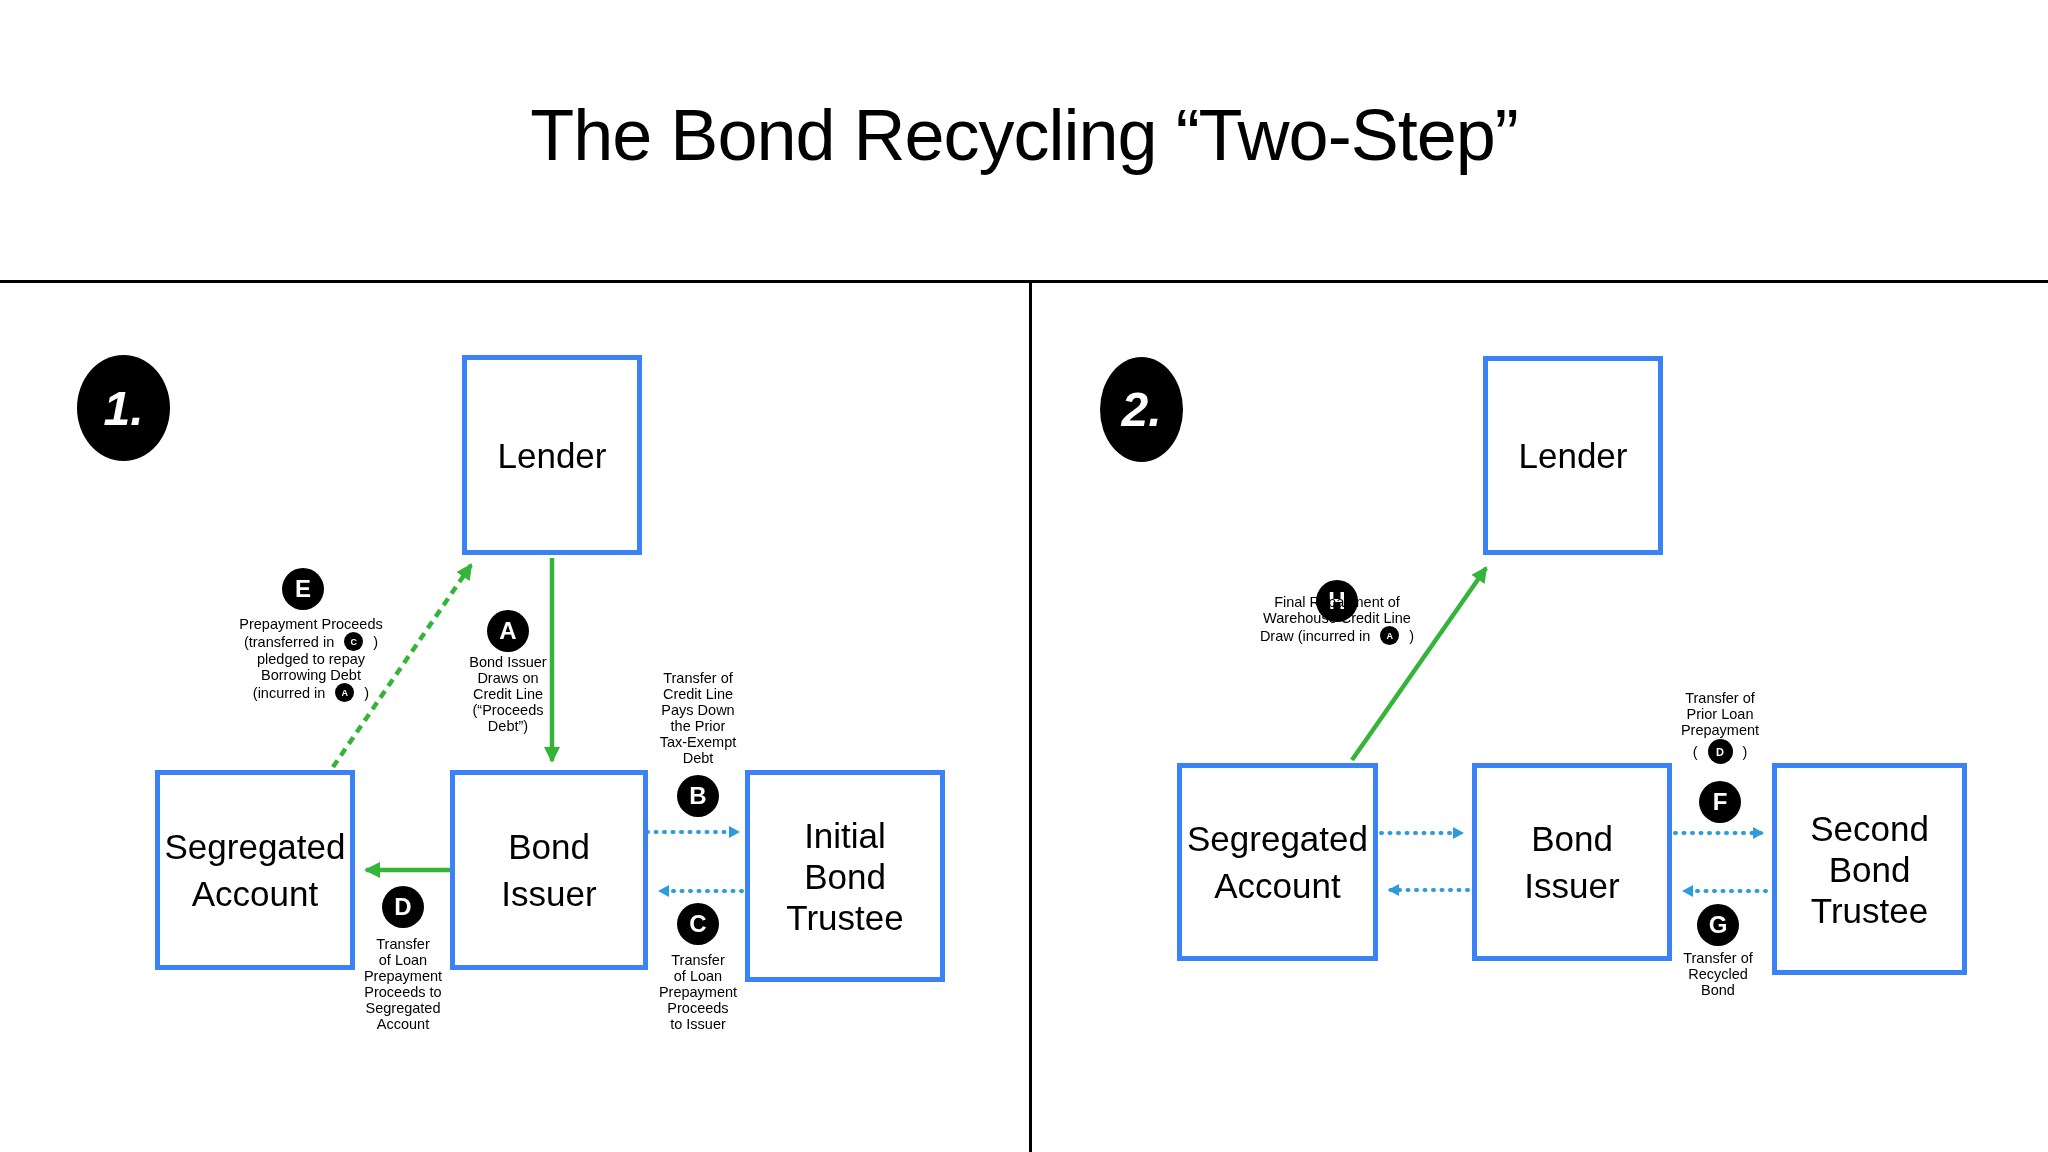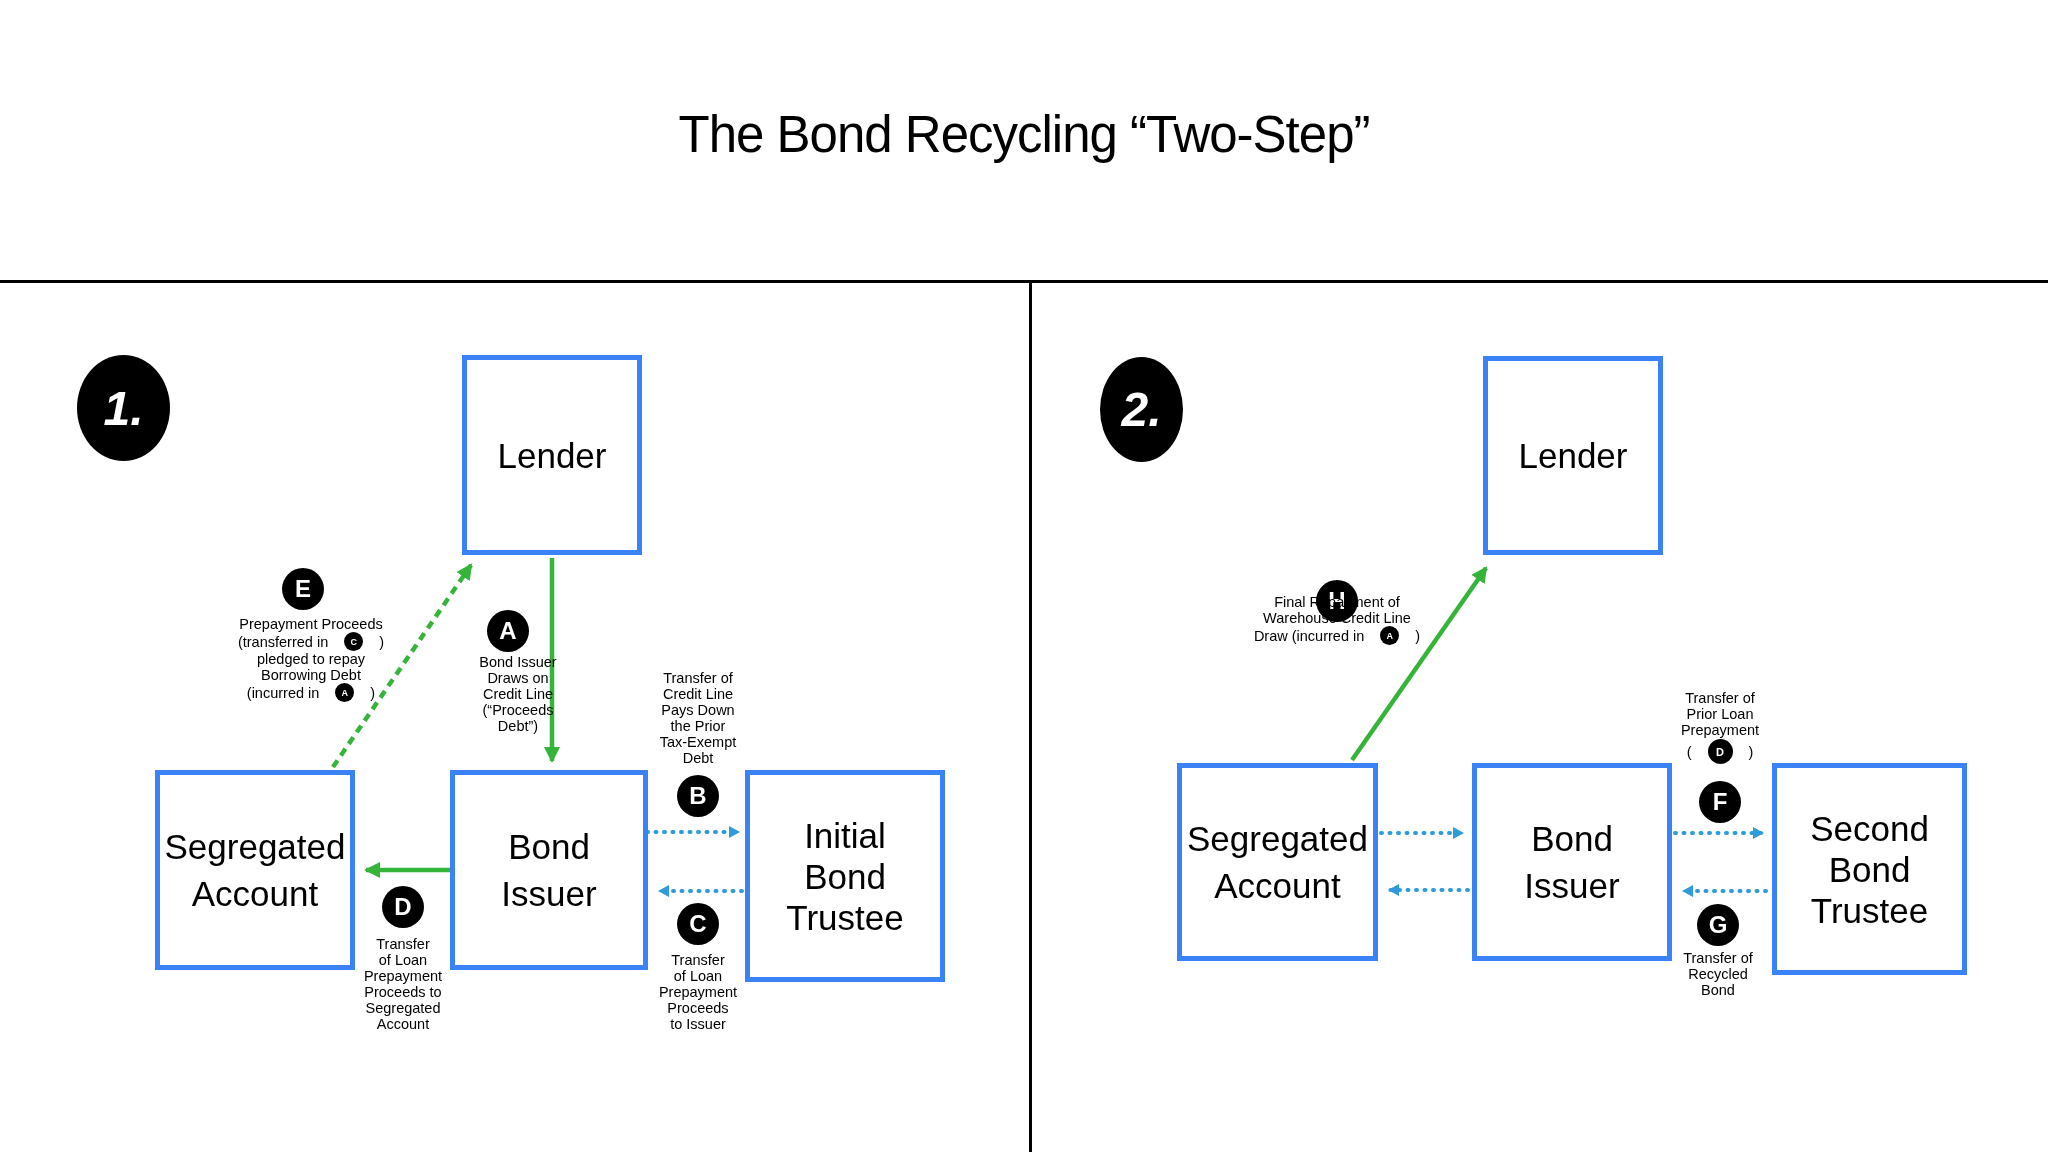--- a/index.html
+++ b/index.html
@@ -2,21 +2,21 @@
 <html style="--green: #35b43a; --blue: #2e9cd8;"><head>
 <meta charset="utf-8">
 <style>
   html,body { margin:0; padding:0; background:#ffffff; }
   .canvas {
     position:relative; width:2048px; height:1152px; background:#fff;
     font-family:"Liberation Sans", sans-serif; color:#000; overflow:hidden;
   }
   .title {
     position:absolute; top:95px; left:0; width:2048px; text-align:center;
-    font-size:51px; line-height:80px; letter-spacing:-1px; font-weight:500;
+    font-size:72px; line-height:80px; letter-spacing:-1px; font-weight:500;
   }
   .hrule { position:absolute; left:0; top:280px; width:2048px; height:3px; background:#000; }
   .vrule { position:absolute; left:1029px; top:280px; width:3px; height:872px; background:#000; }
 
   .num {
     position:absolute; background:#000; border-radius:50%; color:#fff;
     font-style:italic; font-weight:600; font-size:48px;
     display:flex; align-items:center; justify-content:center;
   }
 
@@ -27,21 +27,21 @@
   }
   .node span { white-space:nowrap; }
 
   .badge {
     position:absolute; width:42px; height:42px; border-radius:50%; background:#000;
     color:#fff; font-weight:700; font-size:24px;
     display:flex; align-items:center; justify-content:center;
   }
 
   .ann { position:absolute; text-align:center; font-size:14.5px; line-height:16px; }
-  .ann .row { display:flex; align-items:center; justify-content:center; gap:16px; }
+  .ann .row { display:flex; align-items:center; justify-content:center; gap:10px; }
   .mini {
     display:inline-flex; width:19px; height:19px; border-radius:50%; background:#000;
     color:#fff; font-size:9px; font-weight:700; align-items:center; justify-content:center; flex:none;
   }
   .mini.lg { width:25px; height:25px; font-size:11px; }
 
   svg.arrows { position:absolute; left:0; top:0; }
   .ln-green { stroke:var(--green,#35b43a); stroke-width:4.5; fill:none; }
   .ln-green.dashed { stroke-dasharray:8 6; }
   .ln-blue { stroke:var(--blue,#2e9cd8); stroke-width:4; fill:none; stroke-dasharray:1 7.5; stroke-linecap:round; }
@@ -112,21 +112,21 @@
     </div>
     <div>pledged to repay</div>
     <div>Borrowing Debt</div>
     <div class="row">
       <span>(incurred in</span>
       <span class="mini">A</span>
       <span>)</span>
     </div>
   </div>
 
-  <div class="ann" style="left:438px;top:654px;width:160px">
+  <div class="ann" style="left:428px;top:654px;width:160px">
     <div>Bond Issuer</div>
     <div>Draws on</div>
     <div>Credit Line</div>
     <div>(“Proceeds</div>
     <div>Debt”)</div>
   </div>
 
   <div class="ann" style="left:618px;top:670px;width:160px">
     <div>Transfer of</div>
     <div>Credit Line</div>

